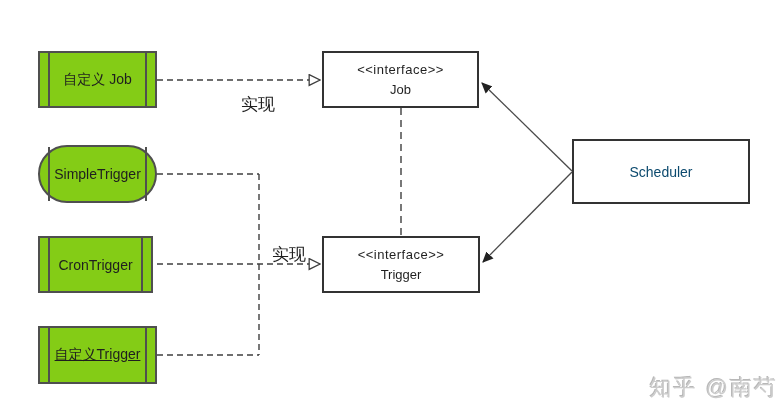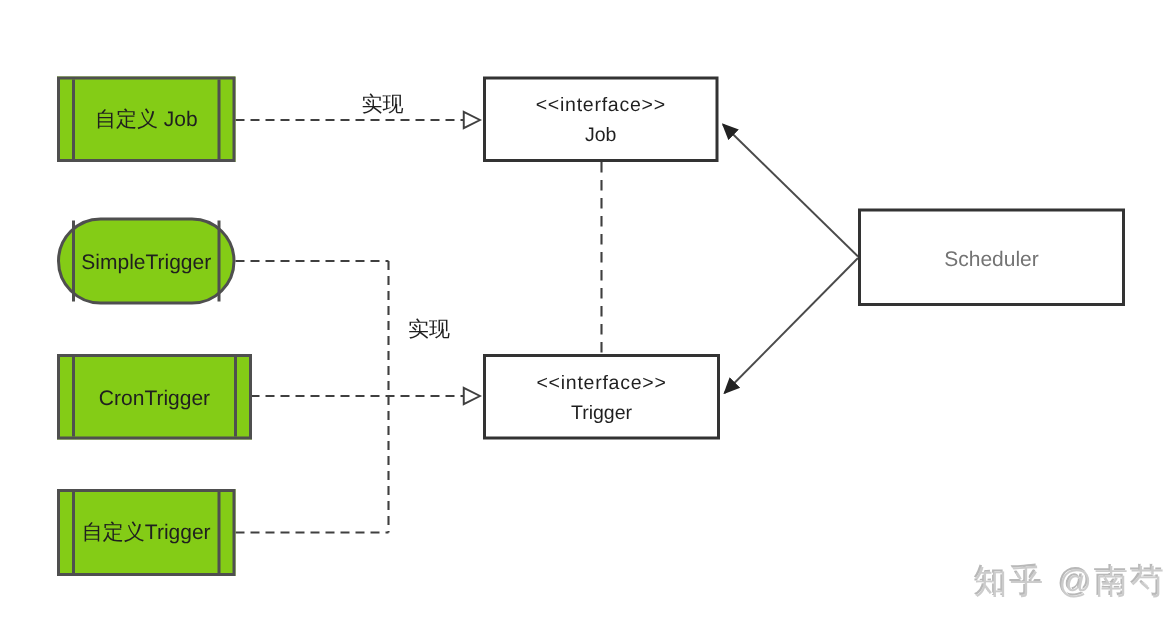--- a/index.html
+++ b/index.html
@@ -53,30 +53,31 @@
 
   
   .plain {
     position: absolute;
     border: 2px solid #333333;
     background: #ffffff;
     display: flex;
     align-items: center;
     justify-content: center;
     font-size: 14px;
-    color: #737373;
+    color: #0c4a6e;
     z-index: 2;
   }
 
   .edge-label {
     position: absolute;
-    font-size: 14px;
+    font-size: 17px;
     color: #1f1f1f;
     z-index: 3;
     white-space: nowrap;
+    margin-top: 32px;
   }
 
   svg.wires {
     position: absolute;
     left: 0; top: 0;
     width: 784px;
     height: 411px;
     z-index: 1;
   }
 
@@ -134,27 +135,27 @@
     <span class="bar bar-right"></span>
     <span>自定义 Job</span>
   </div>
 
   <div class="comp" style="left:38px; top:145px; width:119px; height:58px;border-radius:29px;">
     <span class="bar bar-left"></span>
     <span class="bar bar-right"></span>
     <span>SimpleTrigger</span>
   </div>
 
-  <div class="comp" style="left:38px; top:236px; width:130px; height:57px;">
+  <div class="comp" style="left:38px; top:236px; width:115px; height:57px;">
     <span class="bar bar-left"></span>
     <span class="bar bar-right"></span>
     <span>CronTrigger</span>
   </div>
 
-  <div class="comp" style="left:38px; top:326px; width:119px; height:58px;">
+  <div class="comp" style="left:38px; top:326px; width:119px; height:58px;text-decoration:underline;">
     <span class="bar bar-left"></span>
     <span class="bar bar-right"></span>
     <span>自定义Trigger</span>
   </div>
 
   <div class="iface" style="left:322px; top:51px; width:157px; height:57px;">
     <span class="stereotype">&lt;&lt;interface&gt;&gt;</span>
     <span class="iface-name">Job</span>
   </div>
 

